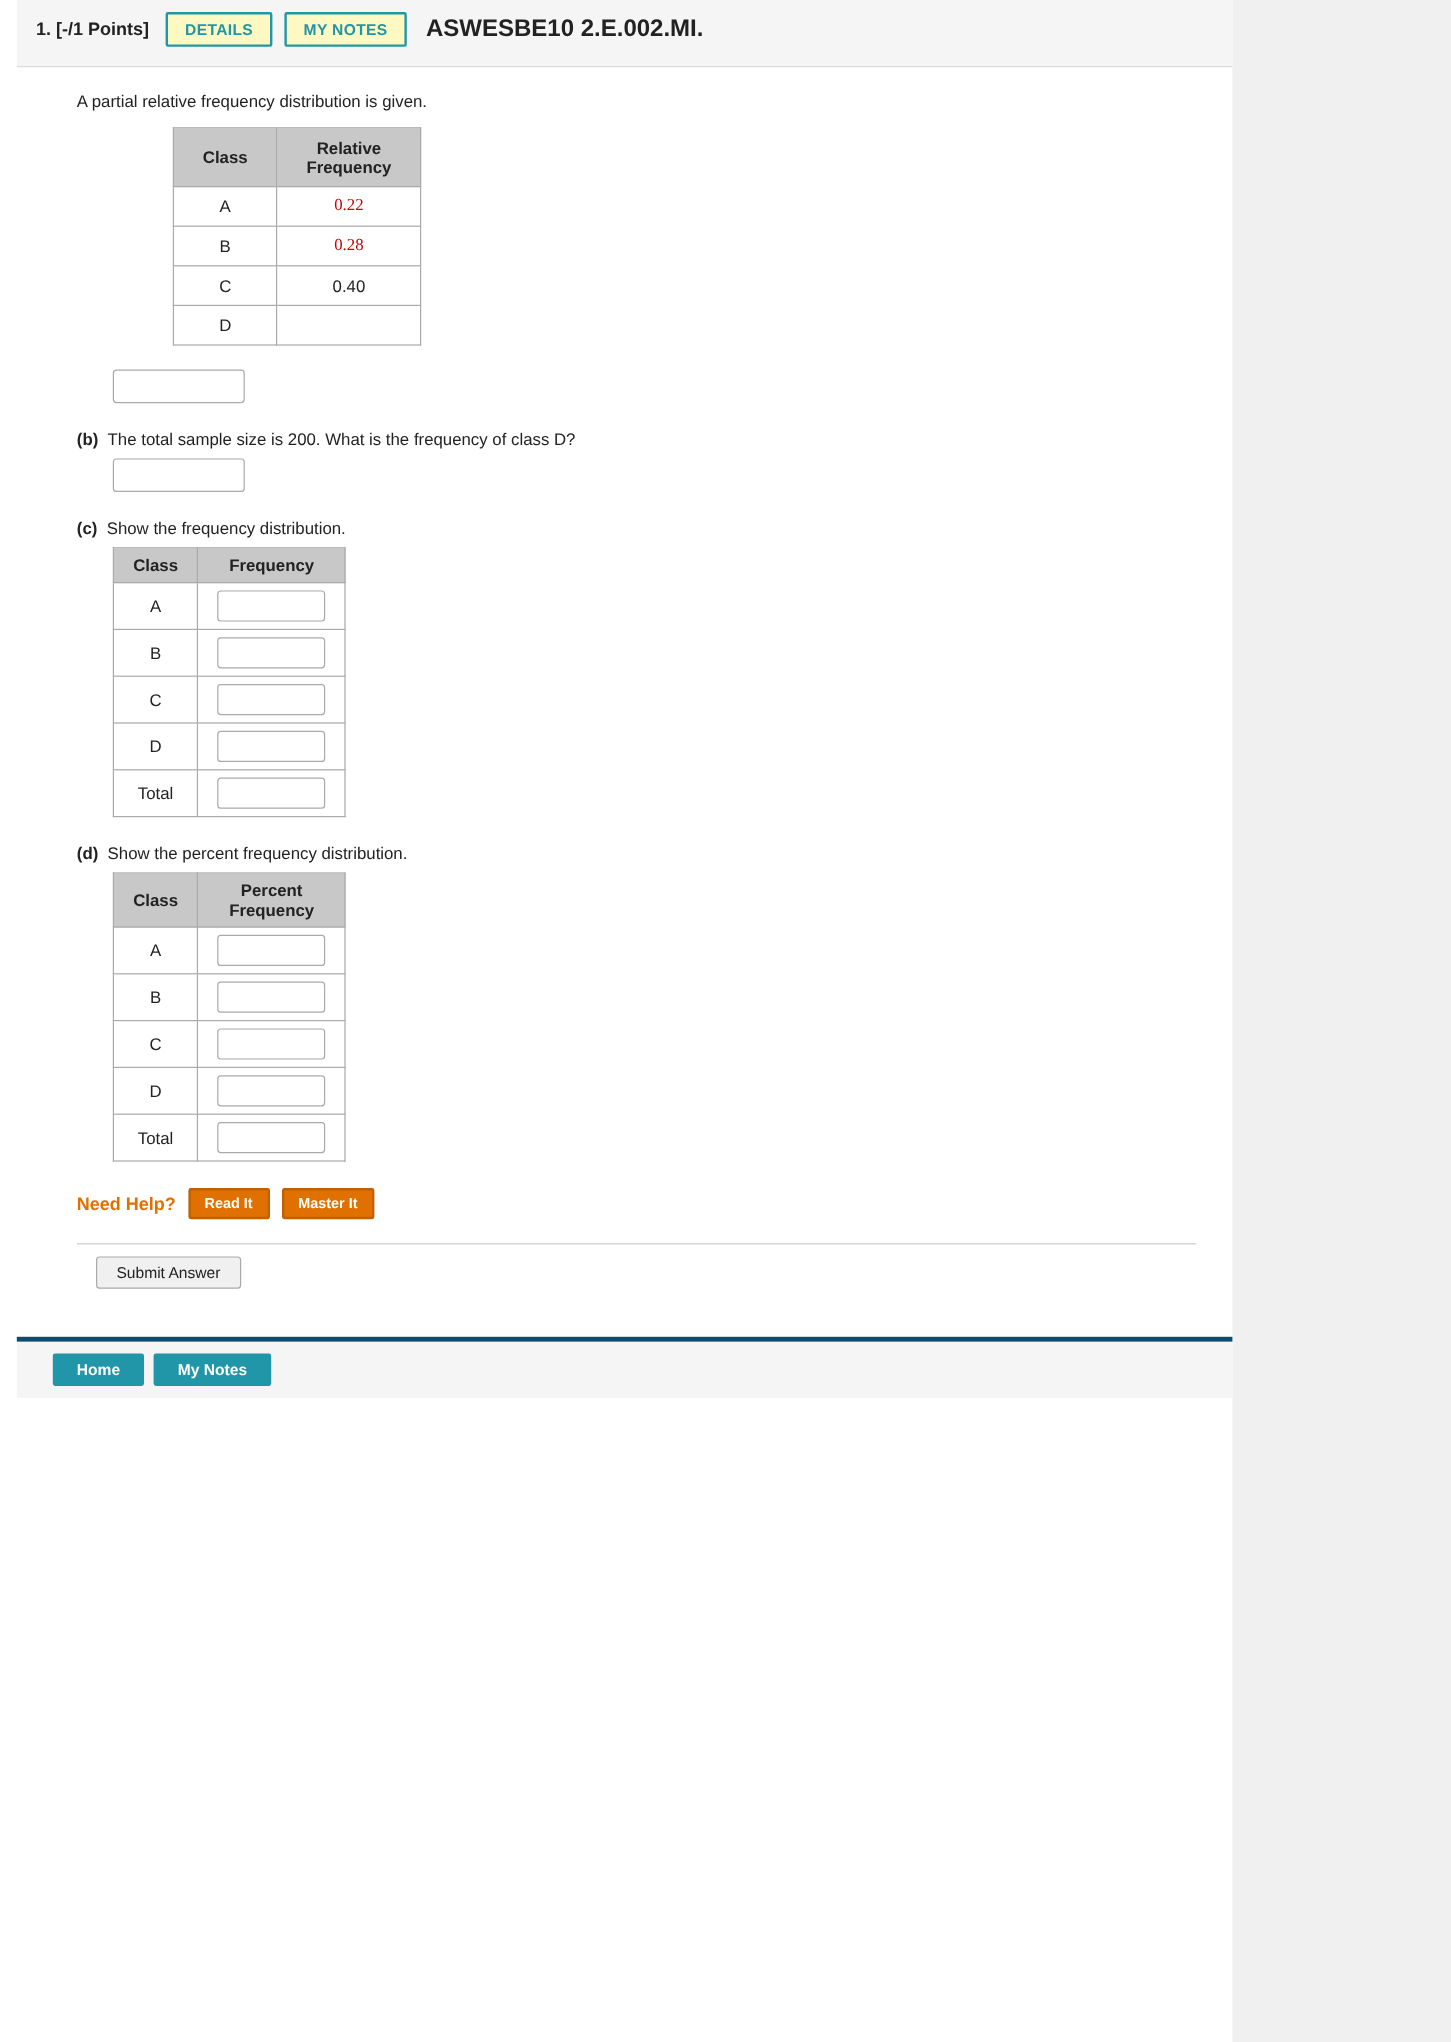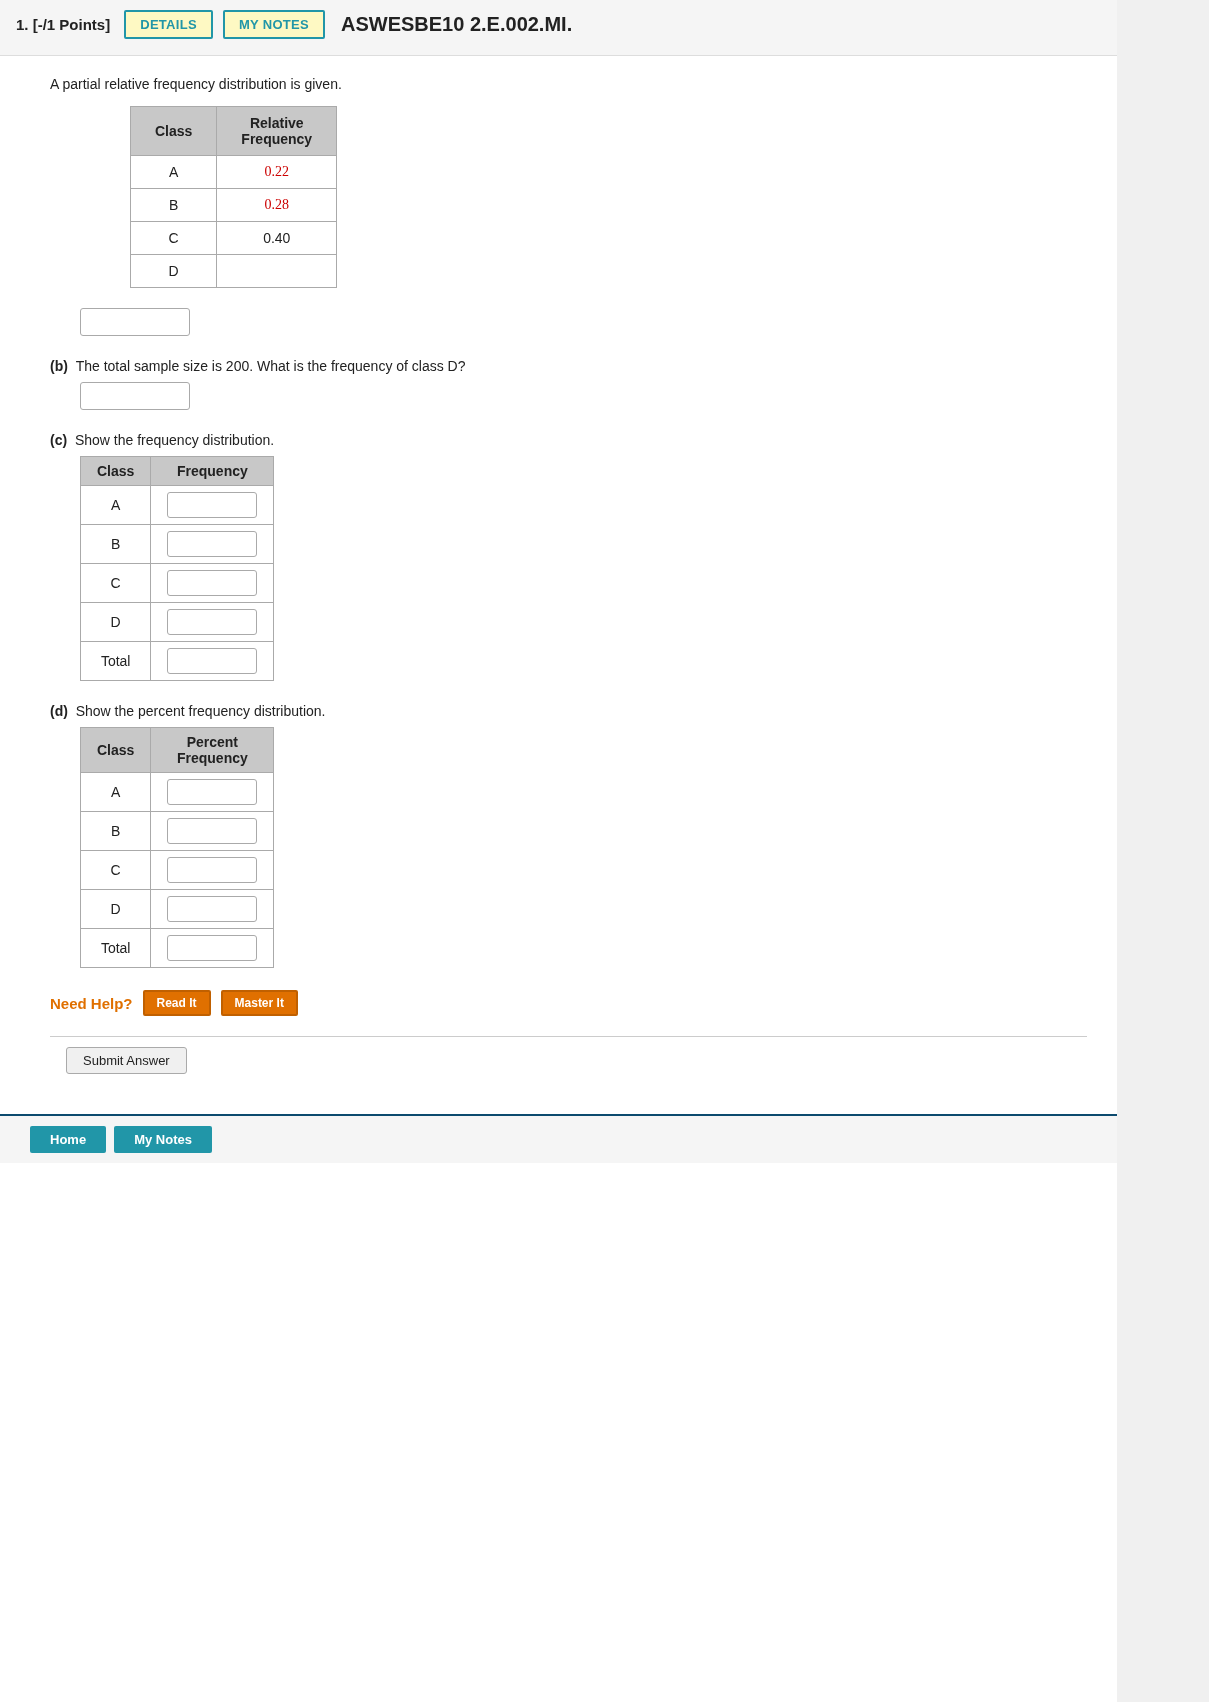--- a/index.html
+++ b/index.html
@@ -3,23 +3,24 @@
   <meta charset="utf-8">
   <style>
     * { box-sizing: border-box; margin: 0; padding: 0; }
     body {
       font-family: Arial, sans-serif;
       font-size: 14px;
       background: #f0f0f0;
       color: #222;
     }
     .page-wrapper {
-      width: 1117px;
+      width: 1027px;
       min-height: 1702px;
       background: #fff;
+      padding-left: 14px;
     }
     .top-bar {
       background: #f5f5f5;
       border-bottom: 1px solid #ddd;
       padding: 10px 16px 8px 16px;
     }
     .top-row {
       display: flex;
       align-items: center;
       gap: 10px;
@@ -178,21 +179,21 @@
       cursor: pointer;
       border-radius: 3px;
       margin-left: 16px;
       margin-bottom: 10px;
     }
     .bottom-nav-bar {
       display: flex;
       gap: 8px;
       padding: 10px 30px;
       background: #f5f5f5;
-      border-top: 2px solid #0c4a6e;
+      border-top: 4px solid #0c4a6e;
     }
     .nav-btn-blue {
       background: #2196a8;
       border: none;
       color: #fff;
       font-weight: bold;
       font-size: 13px;
       padding: 6px 20px;
       cursor: pointer;
       border-radius: 2px;

